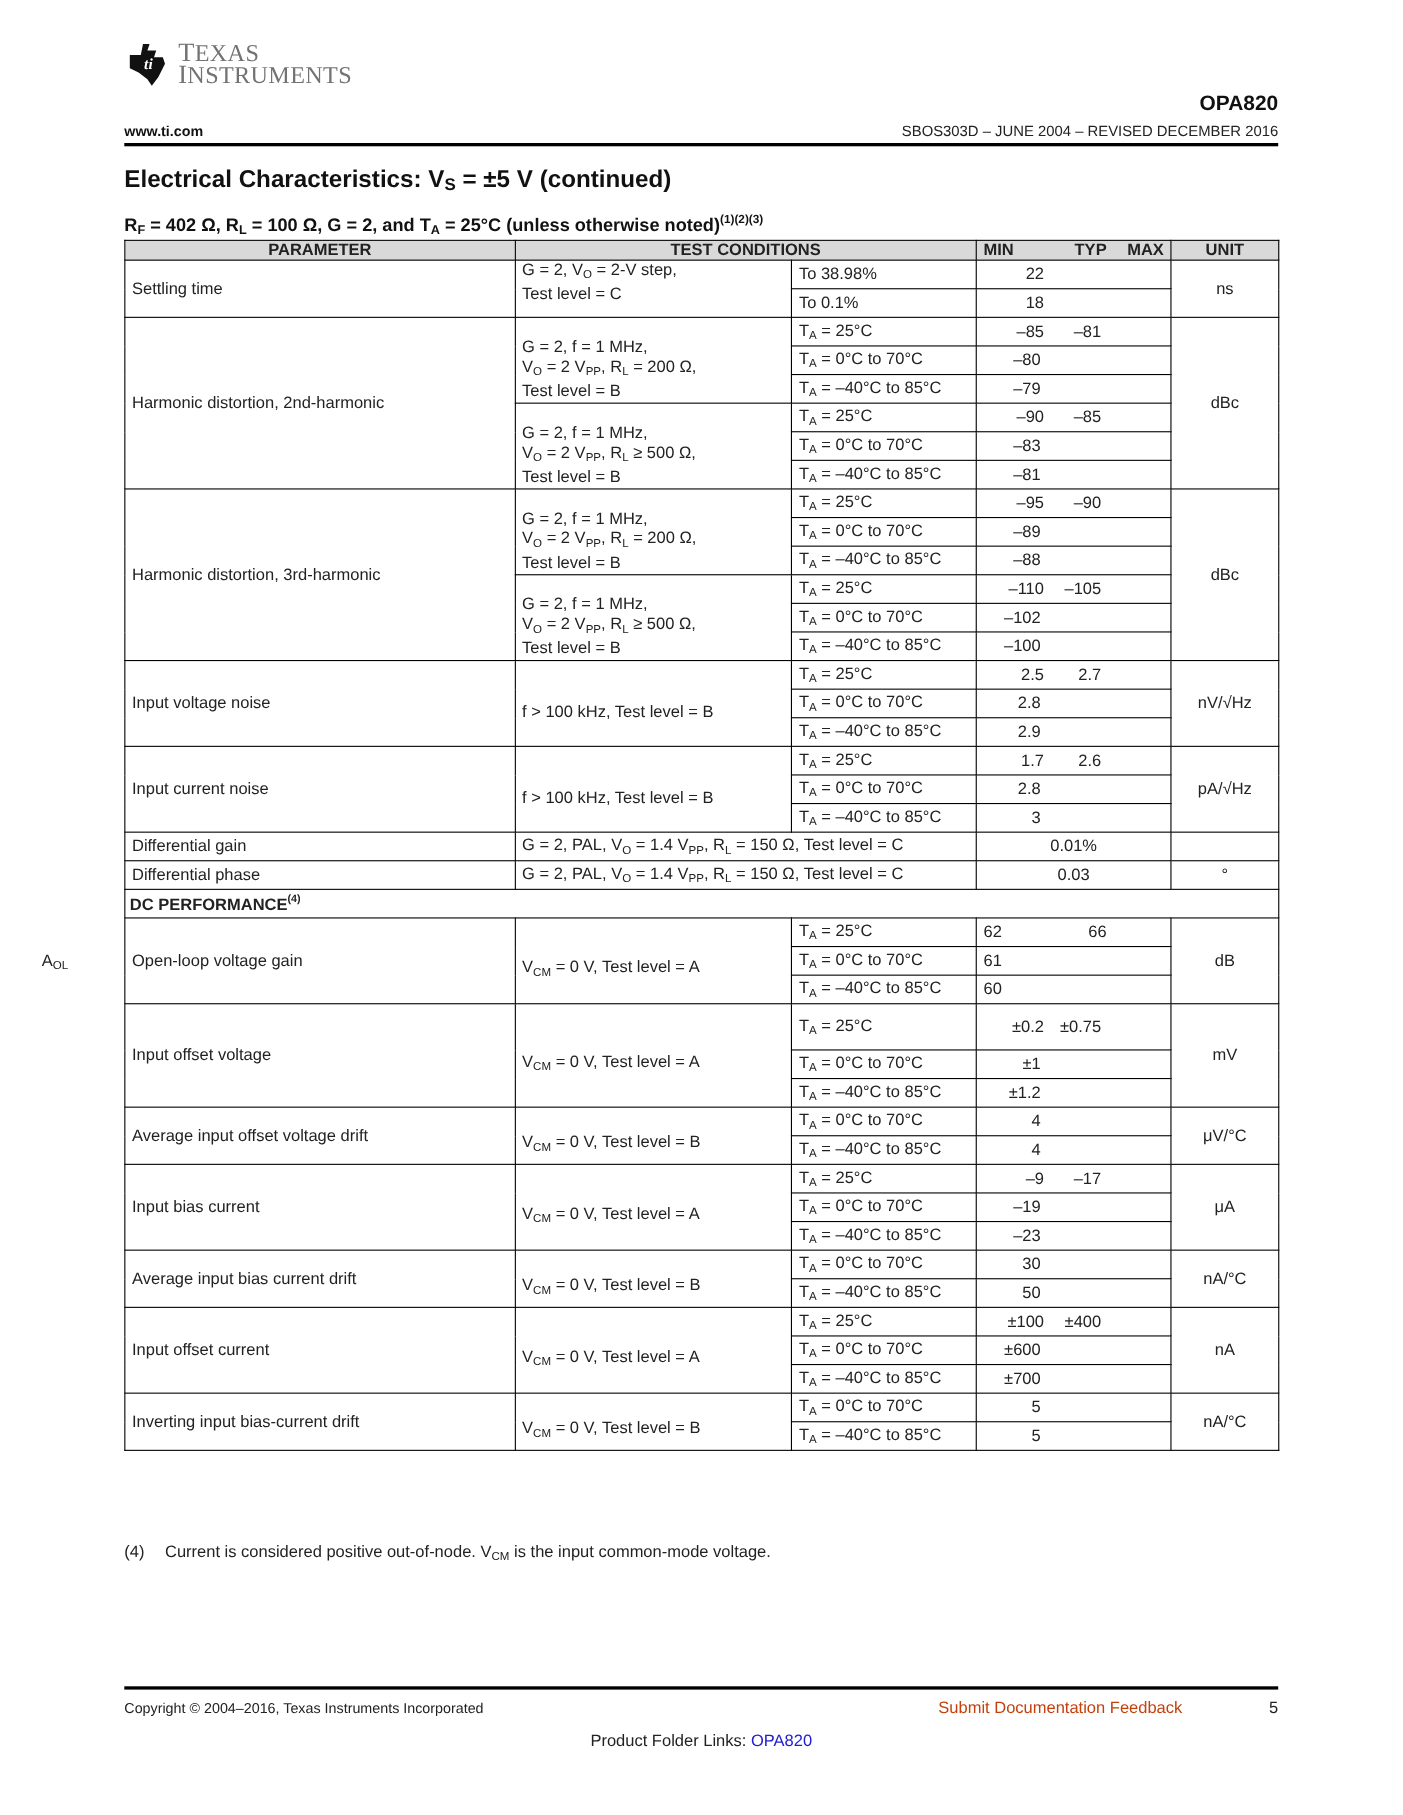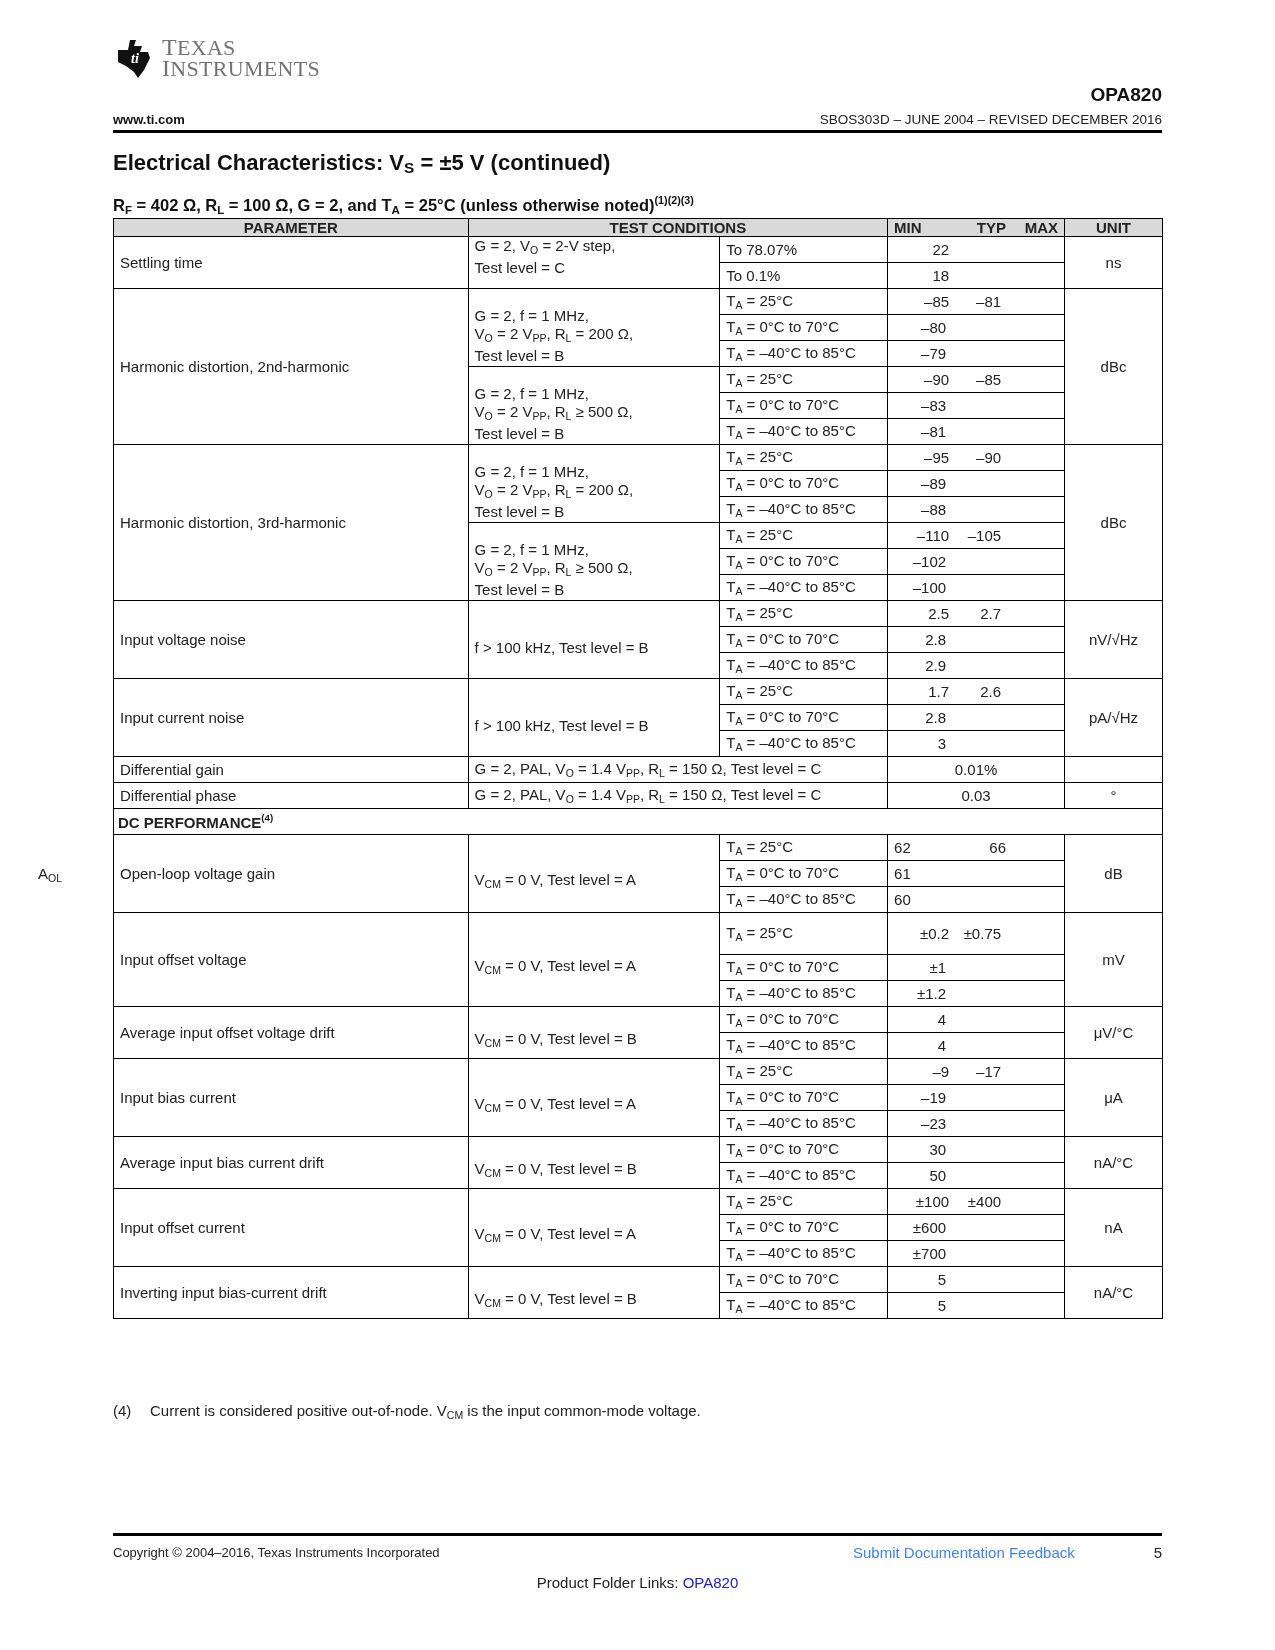--- a/index.html
+++ b/index.html
@@ -33,21 +33,21 @@
   .vals span{display:inline-block;text-align:right;}
   .v-min{width:42px;text-align:left !important;margin-right:auto;}
   .v-typ{width:55px;}
   .v-max{width:52px;}
   .center{text-align:center;}
   tr.section td{font-weight:bold;font-size:15px;padding-left:4px;}
   .footnote{position:absolute;left:113px;top:1402px;font-size:15px;color:#222;}
   .footnote .num{display:inline-block;width:37px;}
   .frule{position:absolute;left:113px;right:113px;top:1533px;height:3px;background:#000;}
   .copy{position:absolute;left:113px;top:1545px;font-size:13px;color:#222;}
-  .feedback{position:absolute;left:853px;top:1544px;font-size:15px;color:#3b82f6;}
+  .feedback{position:absolute;left:853px;top:1544px;font-size:15px;color:#c2410c;}
   .pagenum{position:absolute;right:113px;top:1544px;font-size:15px;color:#222;}
   .pfl{position:absolute;left:0;right:0;top:1574px;text-align:center;font-size:15px;color:#222;}
   .pfl a{color:#2020d0;text-decoration:none;}
 </style>
 </head>
 <body>
 
 <div class="logo">
   <svg viewBox="0 0 44 44">
       <path d="M6 14 L16 14 L18 4 L24 4 L22 10 L30 10 L28 16 L36 16 L38 22 L32 34 L26 42 L22 36 L14 30 L6 26 Z" fill="#111"></path>
@@ -86,21 +86,21 @@
           </div>
         </th>
       <th>UNIT</th>
     </tr>
   </thead>
   <tbody>
 
     <tr>
       <td rowspan="2" class="par">Settling time</td>
       <td rowspan="2" class="cond">G = 2, V<sub>O</sub> = 2-V step,<br>Test level = C</td>
-      <td>To 78.07%</td>
+      <td>To 38.98%</td>
       <td>
           <div class="vals">
             <span class="v-typ">22</span>
             <span class="v-max"></span>
           </div>
         </td>
       <td rowspan="2" class="unit">ns</td>
     </tr>
     <tr>
       <td>To 0.1%</td>

